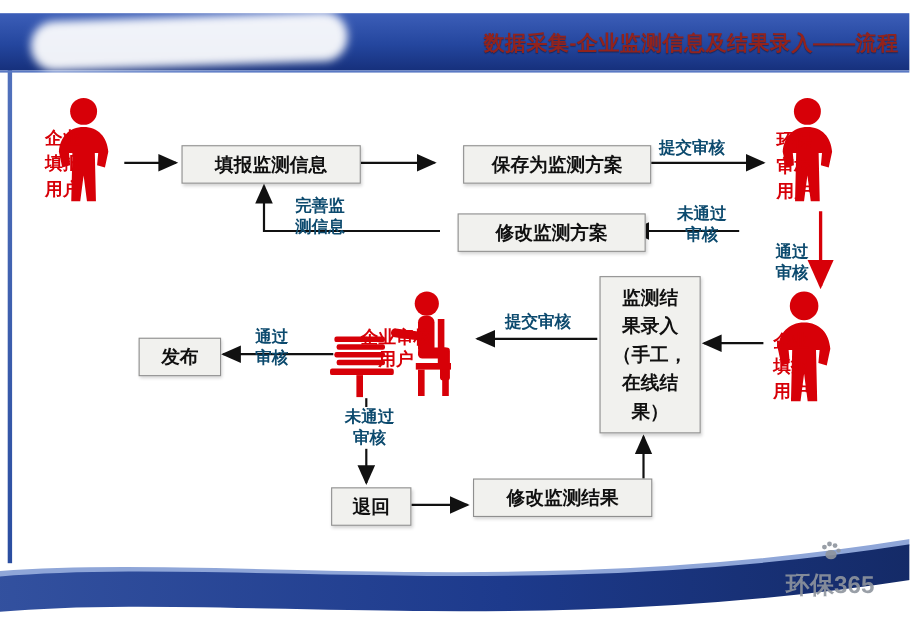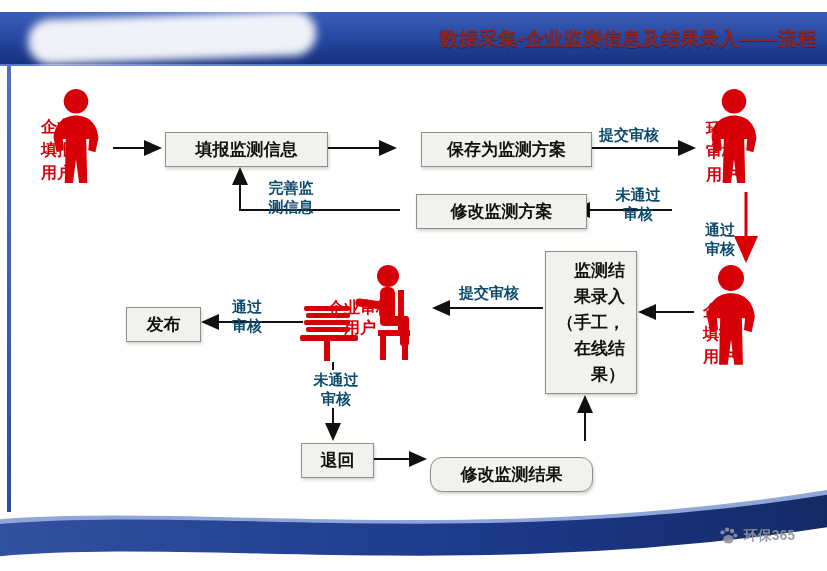--- a/index.html
+++ b/index.html
@@ -15,35 +15,35 @@
           color:#92231d;letter-spacing:.5px;text-shadow:0 1px 1px rgba(0,0,0,.35);}
   .blob{position:absolute;left:28px;top:3px;width:288px;height:45px;background:rgba(255,255,255,.93);
           border-radius:22px;filter:blur(4px);transform:rotate(-2deg);}
 
   .left-strip{position:absolute;left:7px;top:54px;width:4px;height:458px;
           background:linear-gradient(180deg,#5272bd,#2a4da0);z-index:1;}
 
   
   .box{position:absolute;background:#f1f1ee;border:1px solid #8f8f8f;
        box-shadow:1px 2px 3px rgba(0,0,0,.18);display:flex;align-items:center;justify-content:center;
-       font-weight:bold;font-size:17px;color:#101010;white-space:pre-line;text-align:right;z-index:3;}
+       font-weight:bold;font-size:17px;color:#101010;white-space:pre-line;text-align:center;z-index:3;}
   .elabel{position:absolute;color:#0c4a6e;font-weight:bold;font-size:15px;white-space:pre-line;
        text-align:center;line-height:19px;z-index:4;}
   .actor-label{position:absolute;color:#d70008;font-weight:bold;font-size:16px;line-height:23px;
        white-space:pre-line;text-align:center;z-index:4;margin-top:12px;}
   .icon{position:absolute;z-index:1;}
   .connectors{position:absolute;left:0;top:0;z-index:2;pointer-events:none;}
 
   #box-fill{left:165px;top:132px;width:161px;height:33px;}
   #box-save{left:400px;top:132px;width:169px;height:33px;margin-left:21px;}
   #box-modify-plan{left:416px;top:194px;width:169px;height:33px;}
   #box-result{left:545px;top:251px;width:90px;height:141px;line-height:26px;}
   #box-publish{left:126px;top:307px;width:73px;height:33px;}
   #box-return{left:301px;top:443px;width:71px;height:33px;}
-  #box-modify-result{left:430px;top:457px;width:161px;height:33px;border-radius:12px;}
+  #box-modify-result{left:430px;top:435px;width:161px;height:33px;}
 
   #lb-submit-top{left:586px;top:125px;width:86px;}
   #lb-notpass-top{left:604px;top:185px;width:68px;}
   #lb-improve{left:252px;top:178px;width:78px;}
   #lb-pass-right{left:698px;top:220px;width:44px;}
   #lb-submit-mid{left:446px;top:283px;width:86px;}
   #lb-pass-left{left:222px;top:297px;width:50px;}
   #lb-notpass-bottom{left:300px;top:370px;width:72px;background:#ffffff;}
 
   #al-1{left:38px;top:103px;width:38px;}
@@ -52,21 +52,21 @@
   #al-desk{left:314px;top:286px;width:92px;line-height:20px;}
 
   #ic-p1{left:40px;top:88px;width:72px;height:98px;}
   #ic-p2{left:700px;top:88px;width:68px;height:98px;}
   #ic-p3{left:694px;top:264px;width:74px;height:104px;}
   #ic-desk{left:298px;top:256px;width:132px;height:108px;}
 
   
   .footer-svg{position:absolute;left:0;bottom:0;z-index:0;}
   .watermark{position:absolute;right:32px;bottom:24px;display:flex;align-items:center;gap:5px;
-       color:#8f959e;font-size:14px;font-weight:bold;opacity:.9;z-index:5;}
+       color:#8f959e;font-size:22px;font-weight:bold;opacity:.9;z-index:5;flex-direction:column;}
 </style>
 </head>
 <body>
 
 <div class="slide">
 
   <svg width="0" height="0" style="position:absolute" aria-hidden="true">
     <defs>
       <symbol id="person" viewBox="0 0 64 96">
         <circle cx="32" cy="13" r="12"></circle>

